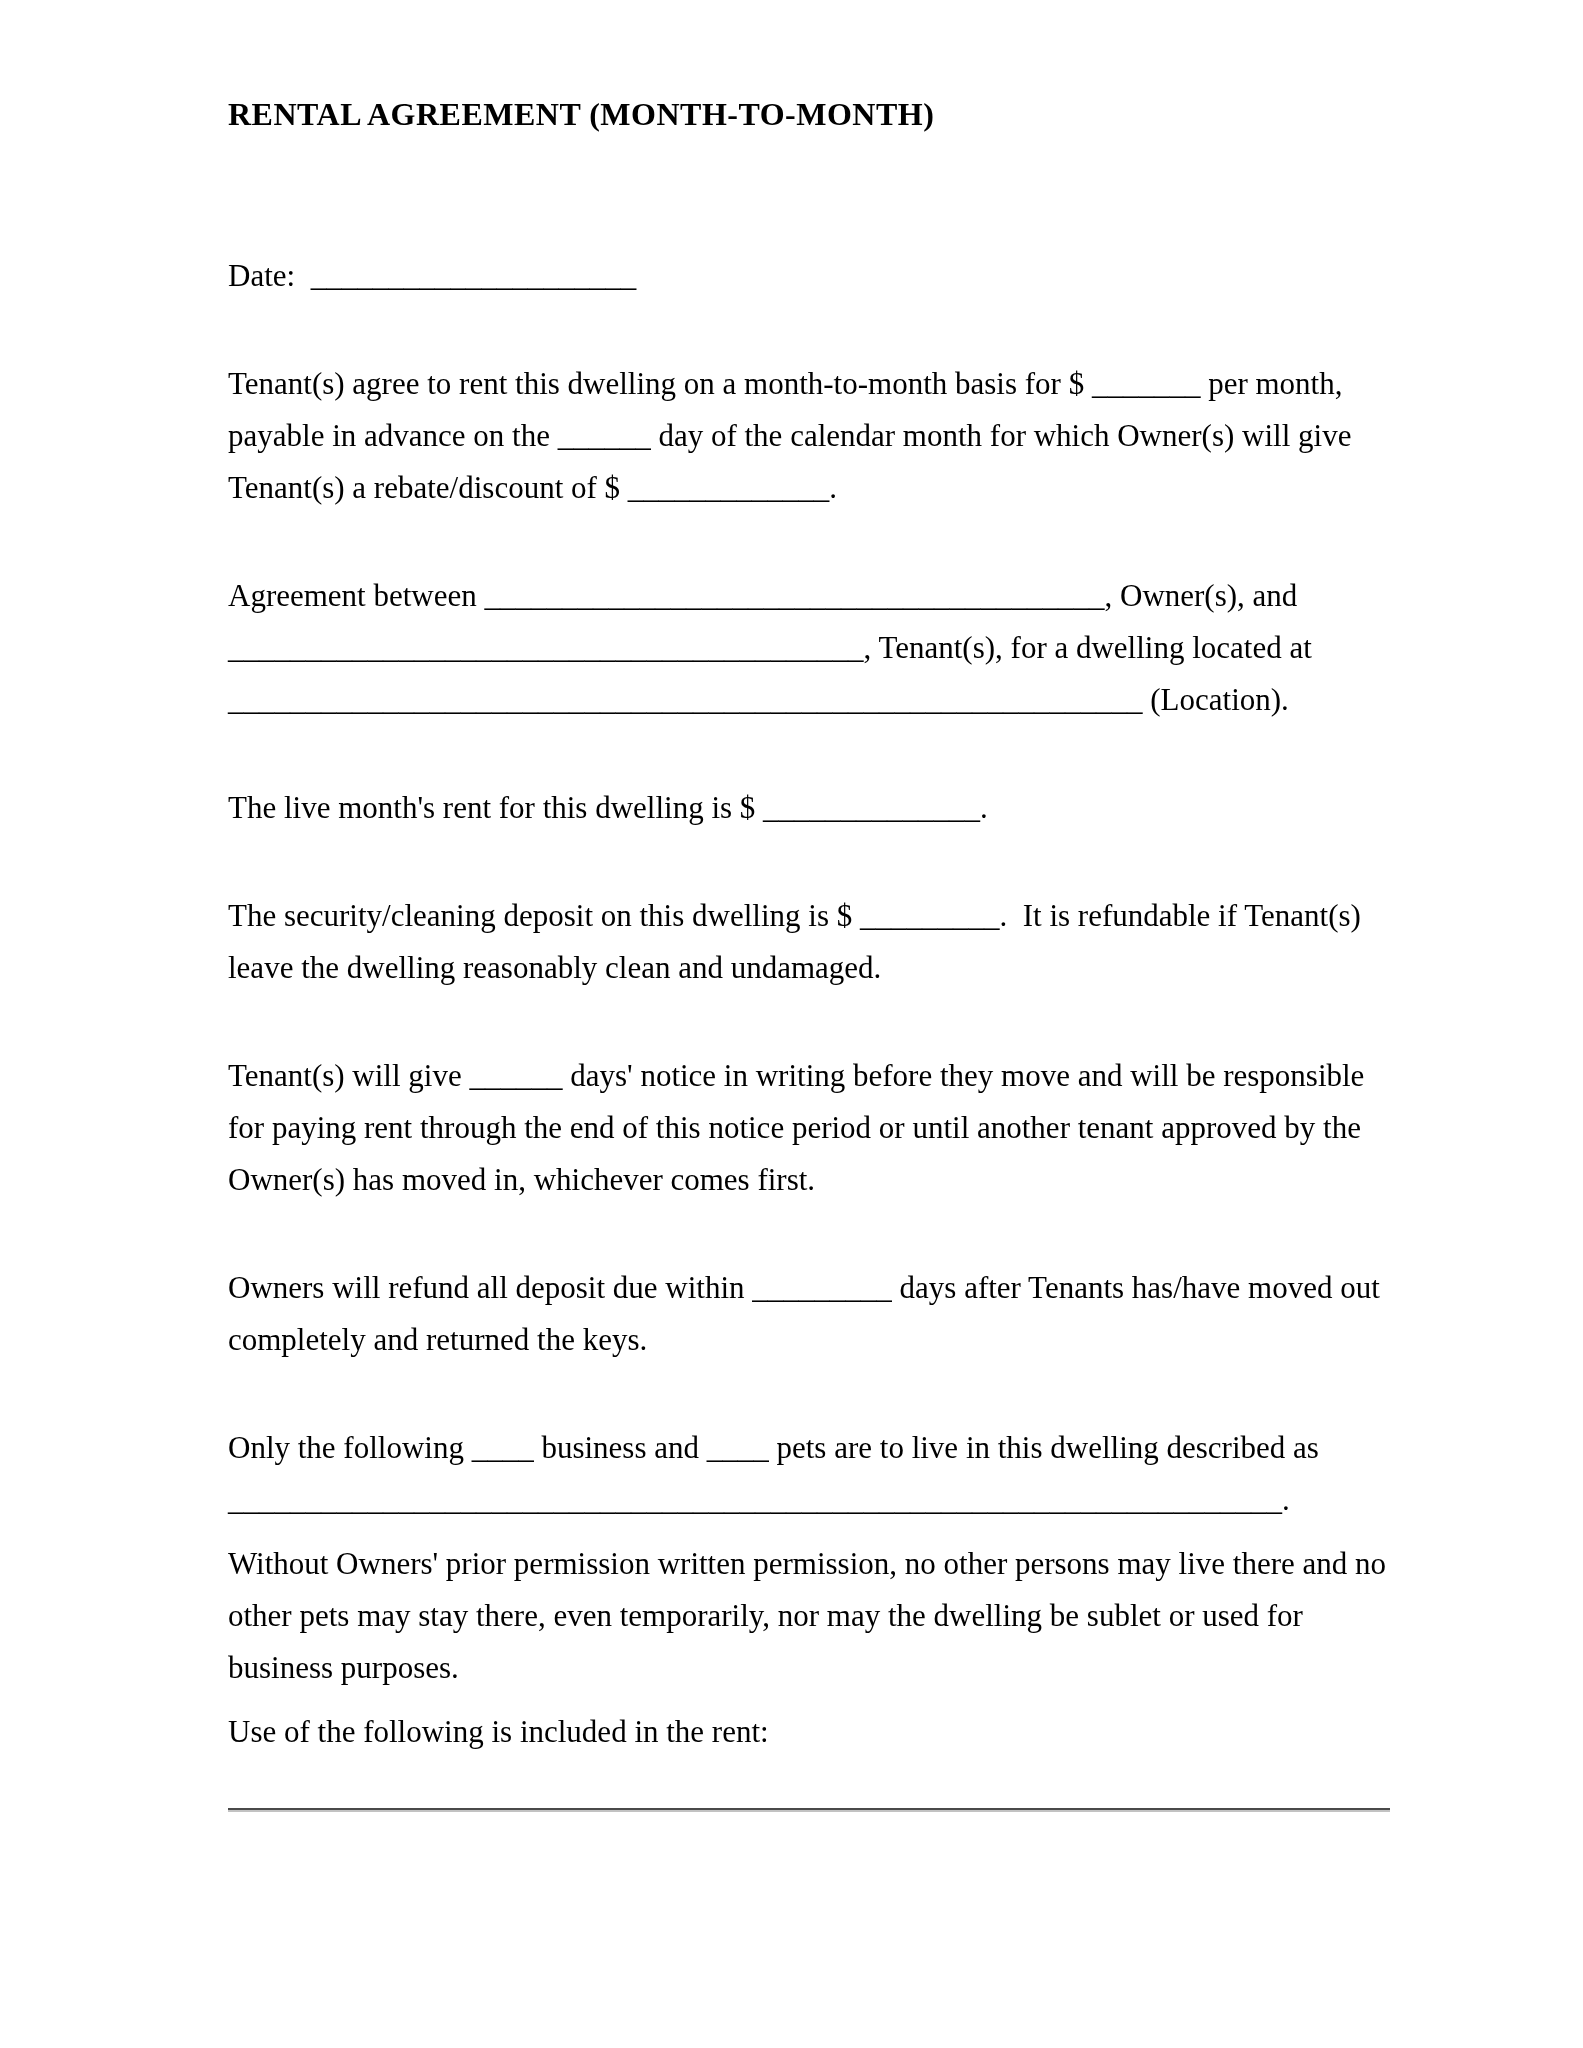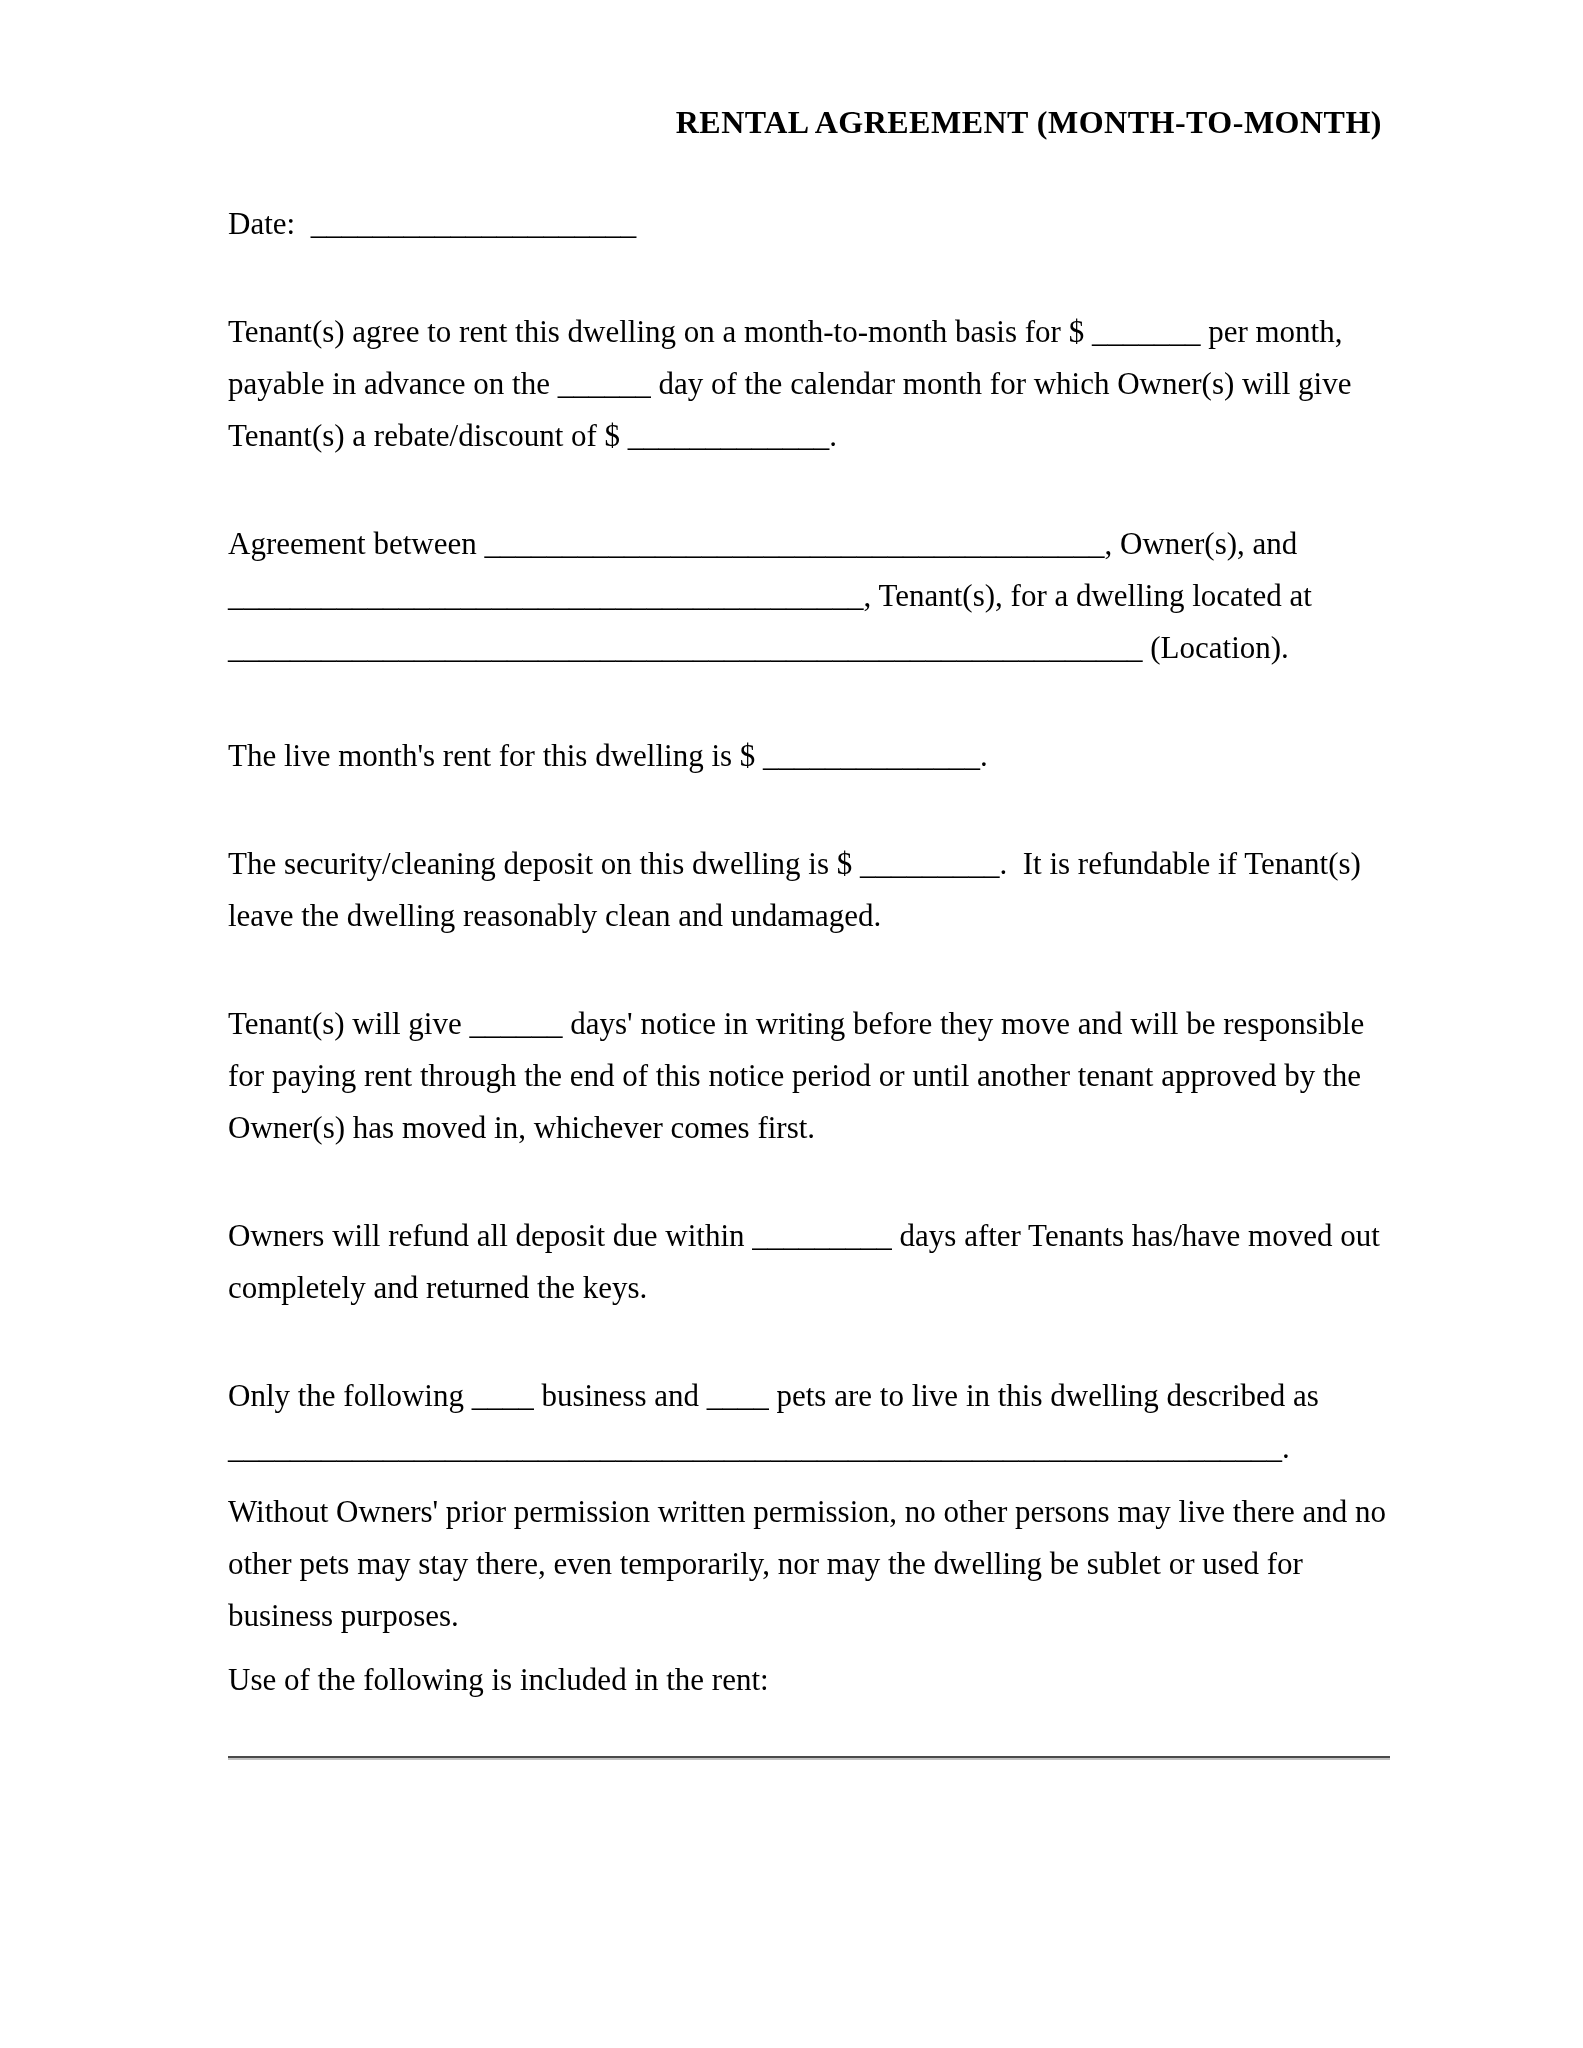--- a/index.html
+++ b/index.html
@@ -20,33 +20,33 @@
     box-sizing: border-box;
     width: 1583px;
     height: 2048px;
     padding-top: 88px;
   }
   .content {
     width: 1162px;
     margin-left: 228px;
   }
   .title {
-    margin: 8px;
+    margin: 0;
     font-size: 32px;
     font-weight: bold;
-    text-align: right;
+    text-align: left;
     line-height: 52px;
     letter-spacing: 0.5px;
   }
   .para {
     margin: 56px 0 0 0;
     white-space: pre-wrap;
   }
   .para-date {
-    margin-top: 50px;
+    margin-top: 110px;
   }
   .para-tight {
     margin-top: 12px;
   }
   .blank {
     letter-spacing: 0;
   }
   .rule {
     margin-top: 50px;
     width: 1162px;

